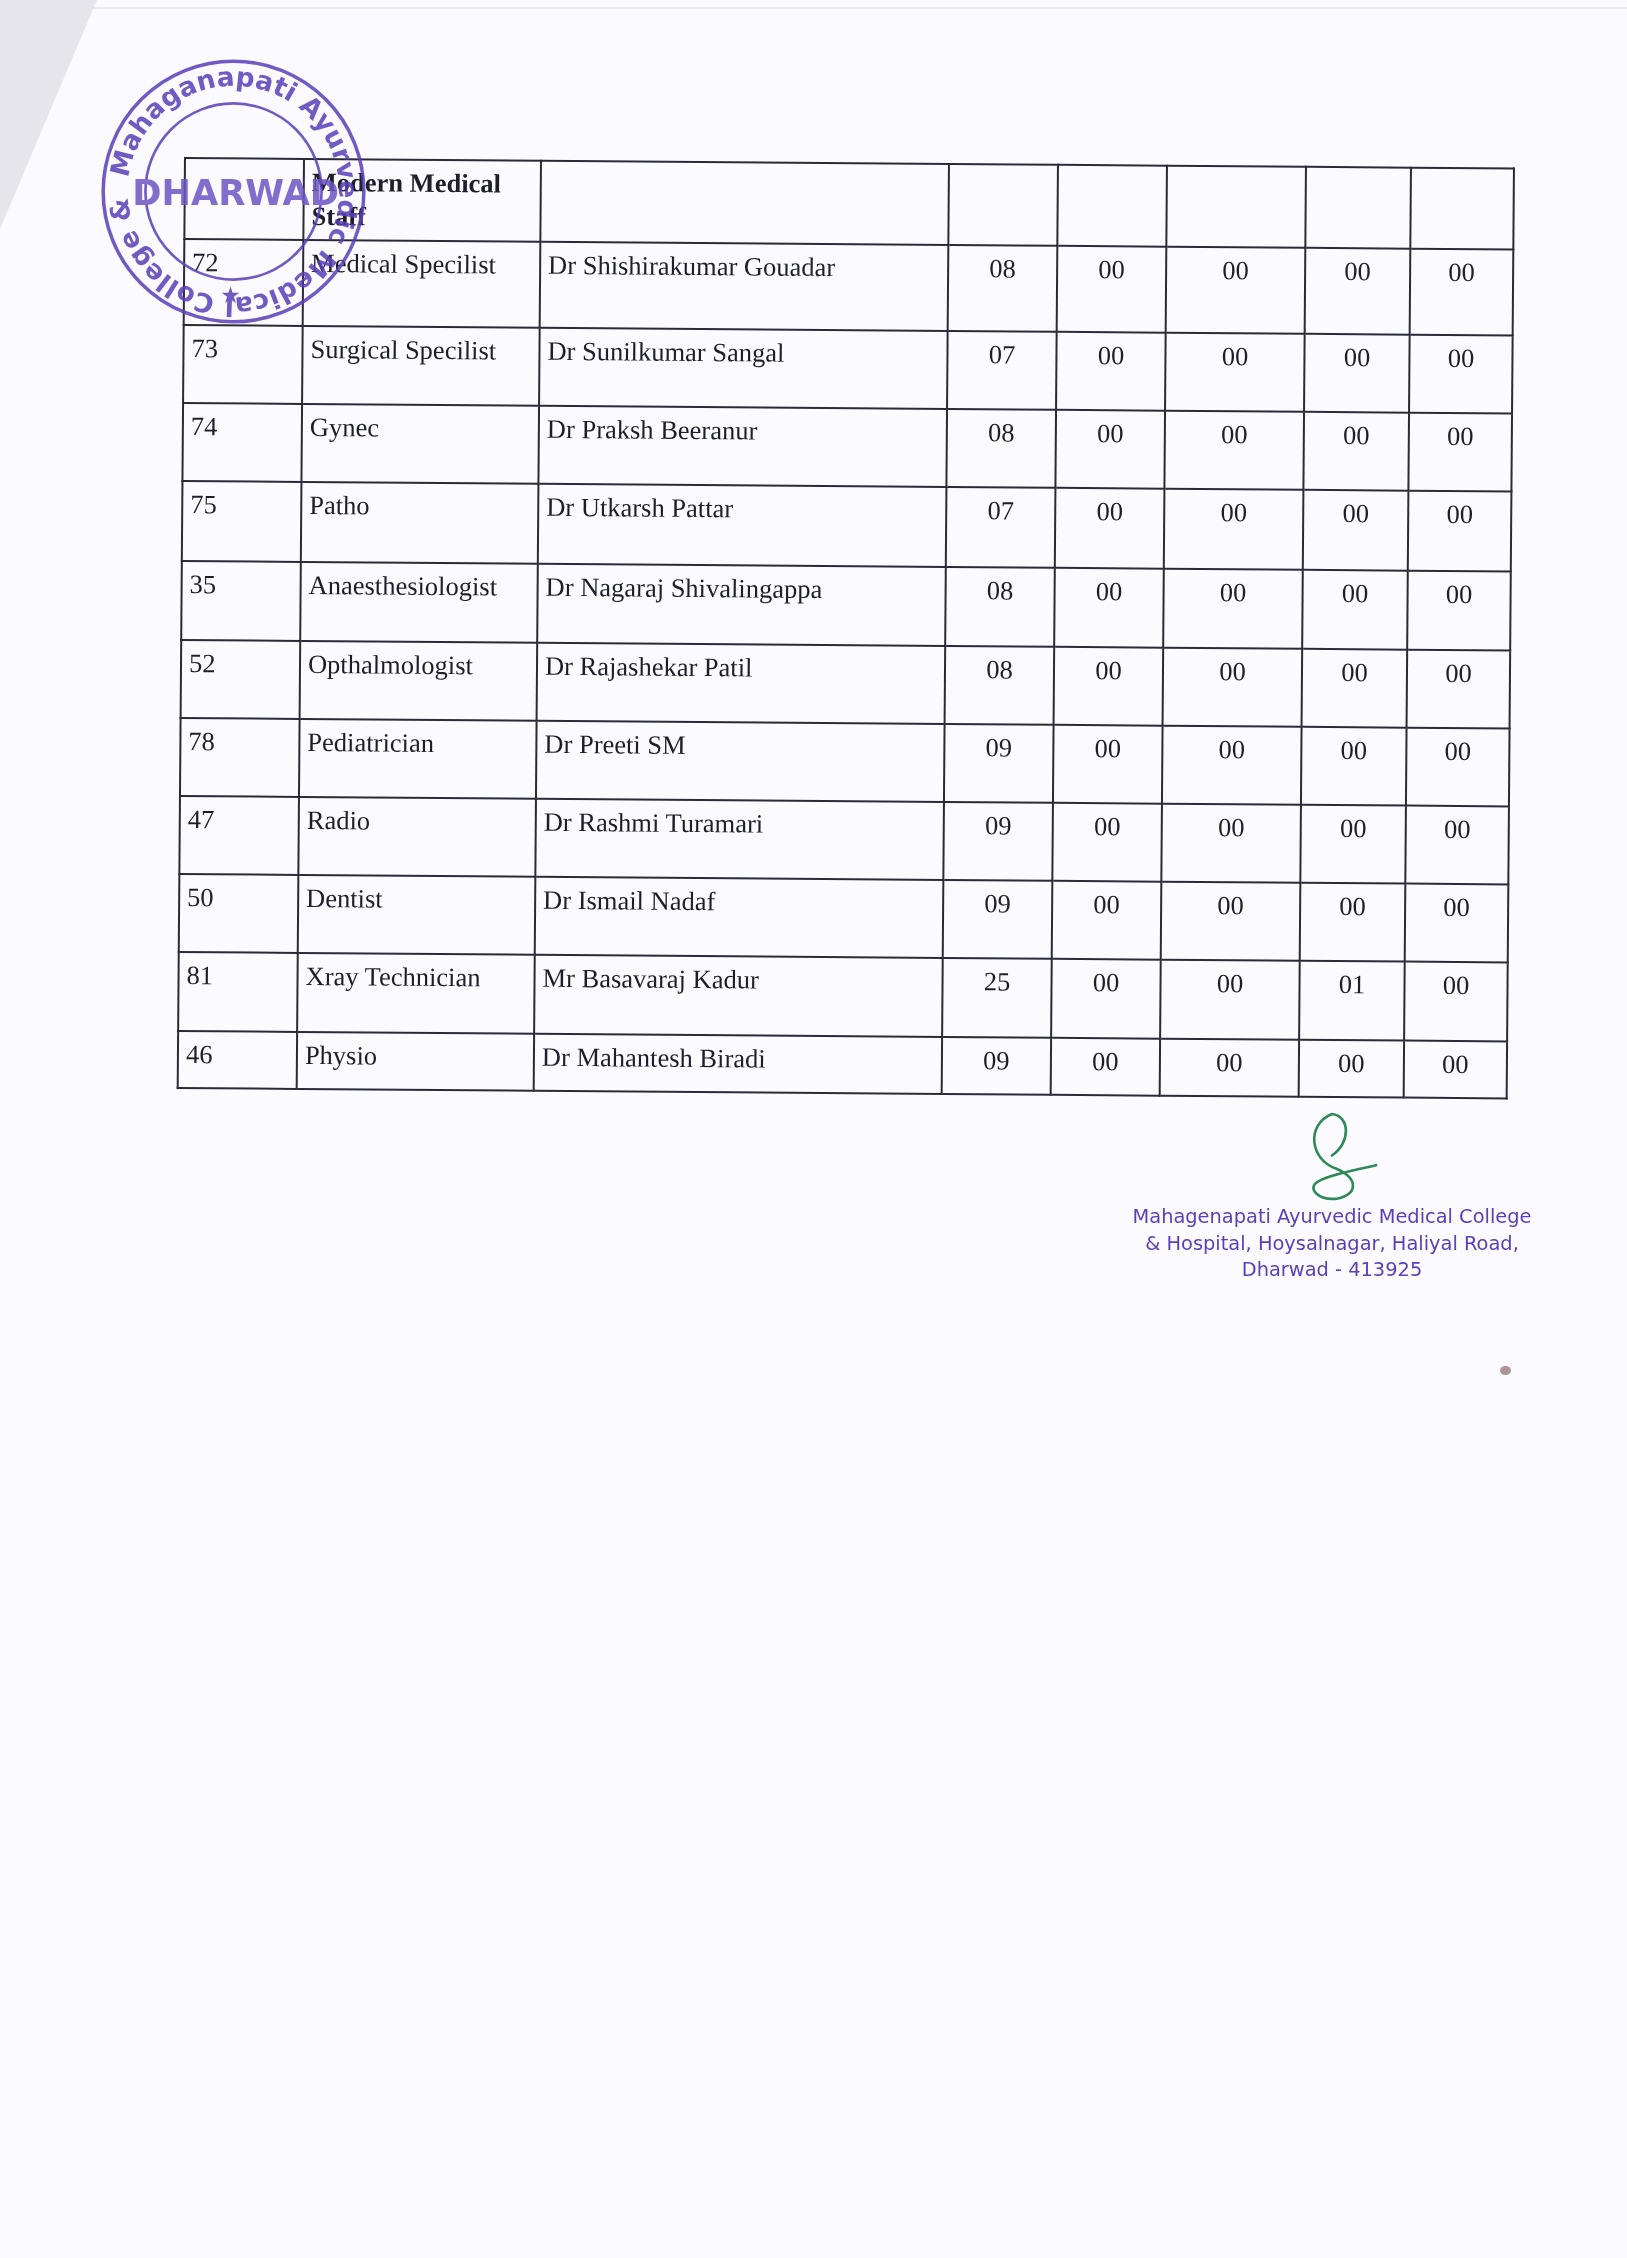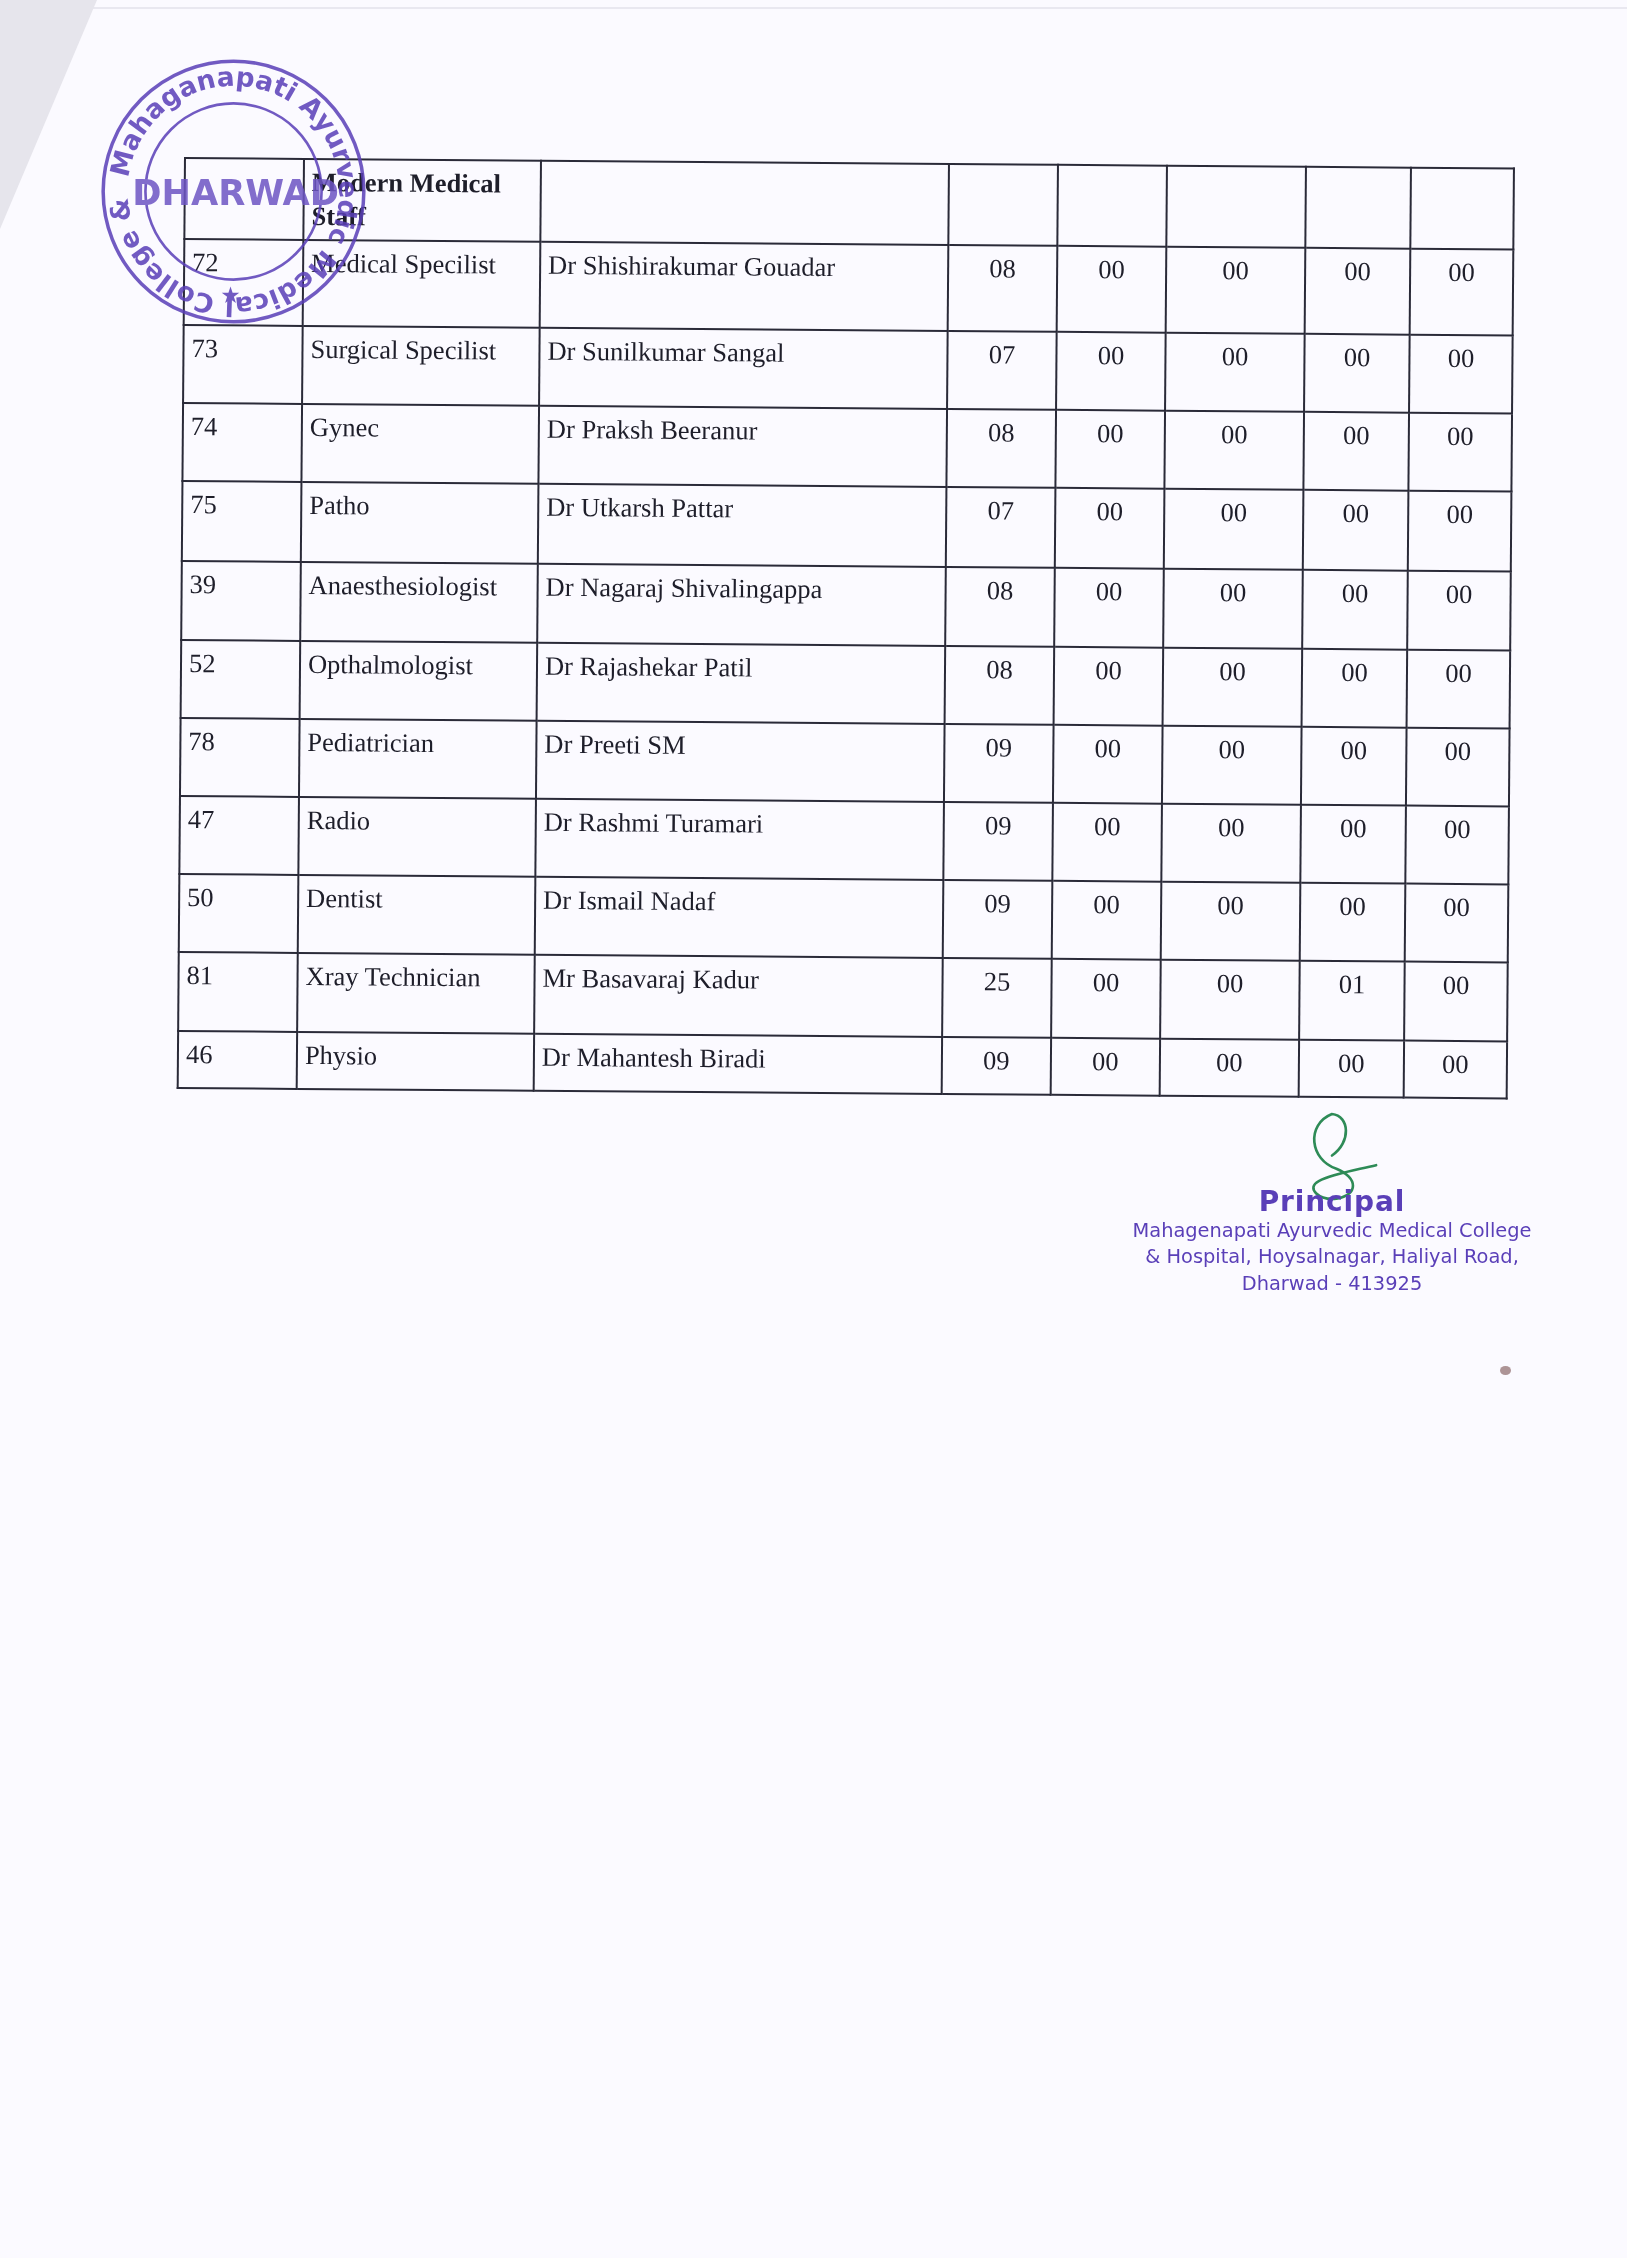--- a/index.html
+++ b/index.html
@@ -119,21 +119,21 @@
         <td class="sno">75</td>
         <td class="desig">Patho</td>
         <td class="name">Dr Utkarsh Pattar</td>
         <td class="num">07</td>
         <td class="num">00</td>
         <td class="num">00</td>
         <td class="num">00</td>
         <td class="num">00</td>
       </tr>
       <tr style="height: 79px;">
-        <td class="sno">39</td>
+        <td class="sno">35</td>
         <td class="desig">Anaesthesiologist</td>
         <td class="name">Dr Nagaraj Shivalingappa</td>
         <td class="num">08</td>
         <td class="num">00</td>
         <td class="num">00</td>
         <td class="num">00</td>
         <td class="num">00</td>
       </tr>
       <tr style="height: 78px;">
         <td class="sno">52</td>
@@ -208,20 +208,19 @@
     <textPath href="#ringpath" startOffset="2%">Mahaganapati Ayurvedic Medical College &amp; Hospital</textPath>
   </text>
   <text x="40" y="170" font-family="DejaVu Sans, sans-serif" font-size="40" fill="#6d55c4" font-weight="bold">DHARWAD</text>
   <text x="140" y="282" font-size="26" fill="#5a3fb8">★</text>
 </svg>
 
 <div class="seal-block">
   <svg class="signature" viewBox="0 0 140 110">
     <path d="M70,8 C40,20 45,60 75,70 C100,80 100,100 75,104 C55,106 40,92 55,84 C70,76 95,72 120,66 M70,8 C90,10 92,40 70,55" fill="none" stroke="#2e8b57" stroke-width="3" stroke-linecap="round"></path>
   </svg>
-  <div class="seal-title">Principal</div>
   <div class="seal-line">Mahagenapati Ayurvedic Medical College</div>
   <div class="seal-line">&amp; Hospital, Hoysalnagar, Haliyal Road,</div>
   <div class="seal-line">Dharwad - 413925</div>
 </div>
 
 <div class="speck"></div>
 
 
 </body></html>

